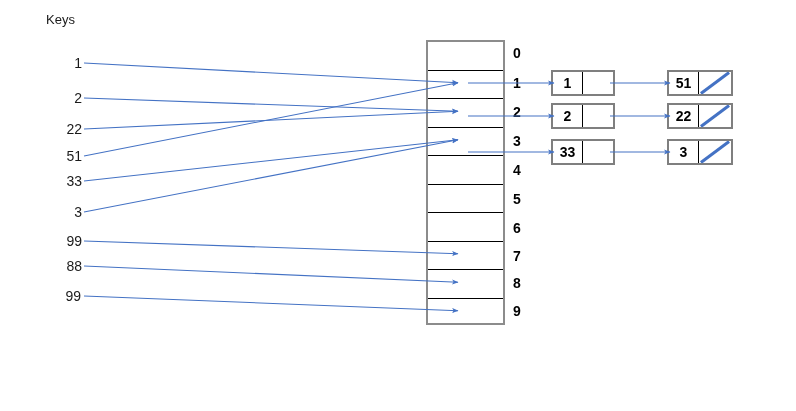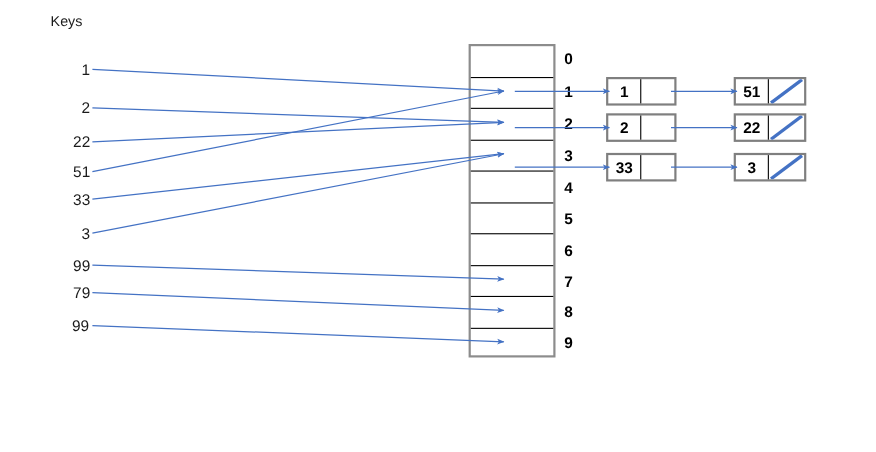--- a/index.html
+++ b/index.html
@@ -117,21 +117,21 @@
   <div class="keys-title">Keys</div>
 
   <div id="key-labels">
       <div class="key-label" style="left: 40px; top: 55px;">1</div>
       <div class="key-label" style="left: 40px; top: 90px;">2</div>
       <div class="key-label" style="left: 40px; top: 121px;">22</div>
       <div class="key-label" style="left: 40px; top: 148px;">51</div>
       <div class="key-label" style="left: 40px; top: 173px;">33</div>
       <div class="key-label" style="left: 40px; top: 204px;">3</div>
       <div class="key-label" style="left: 40px; top: 233px;">99</div>
-      <div class="key-label" style="left: 40px; top: 258px;">79</div>
+      <div class="key-label" style="left: 40px; top: 258px;">88</div>
       <div class="key-label" style="left: 39px; top: 288px;">99</div>
     </div>
 
   <div id="table">
       <div class="table-cell" style="top: 0px; height: 28.5px;"></div>
       <div class="table-cell" style="top: 28.5px; height: 28.5px;"></div>
       <div class="table-cell" style="top: 57px; height: 28.5px;"></div>
       <div class="table-cell" style="top: 85.5px; height: 28.5px;"></div>
       <div class="table-cell" style="top: 114px; height: 28.5px;"></div>
       <div class="table-cell" style="top: 142.5px; height: 28.5px;"></div>

